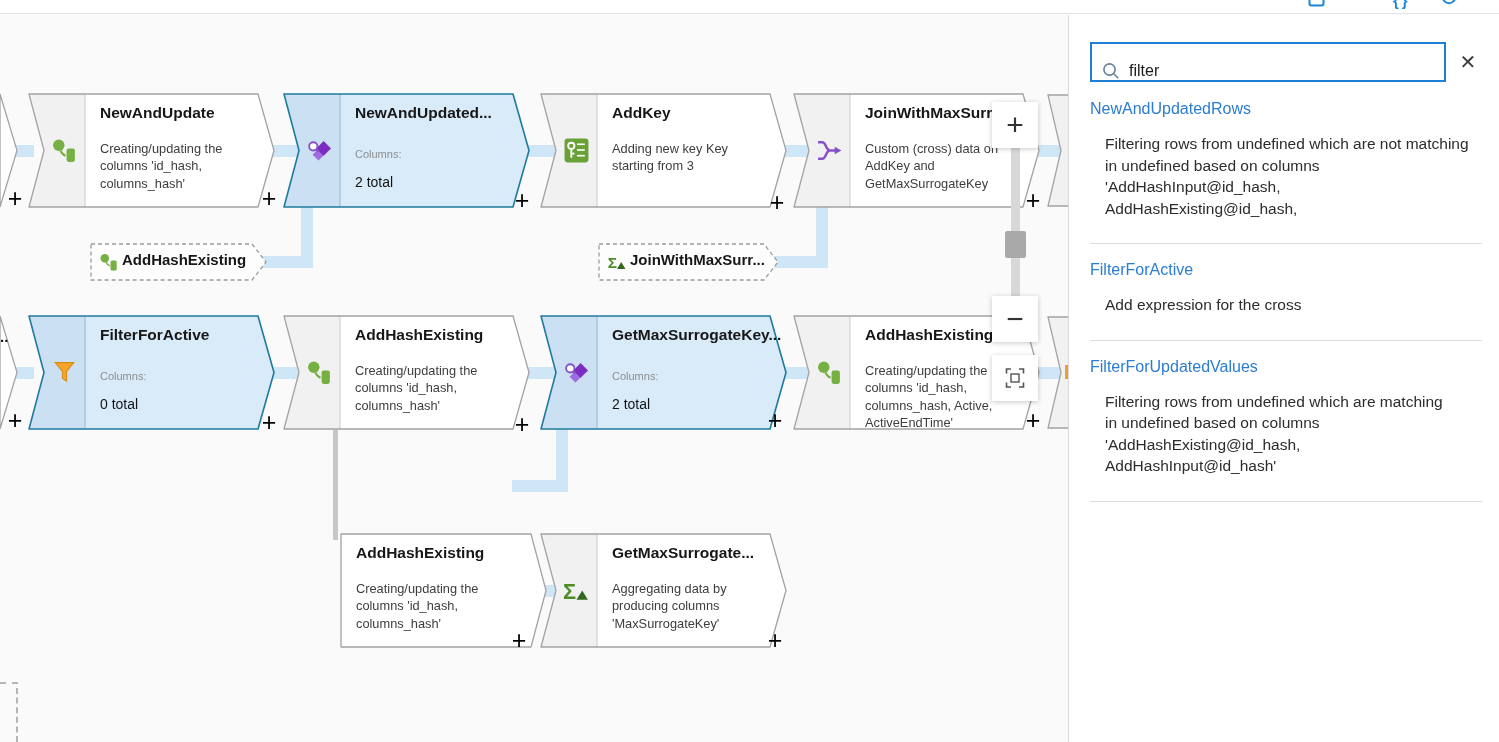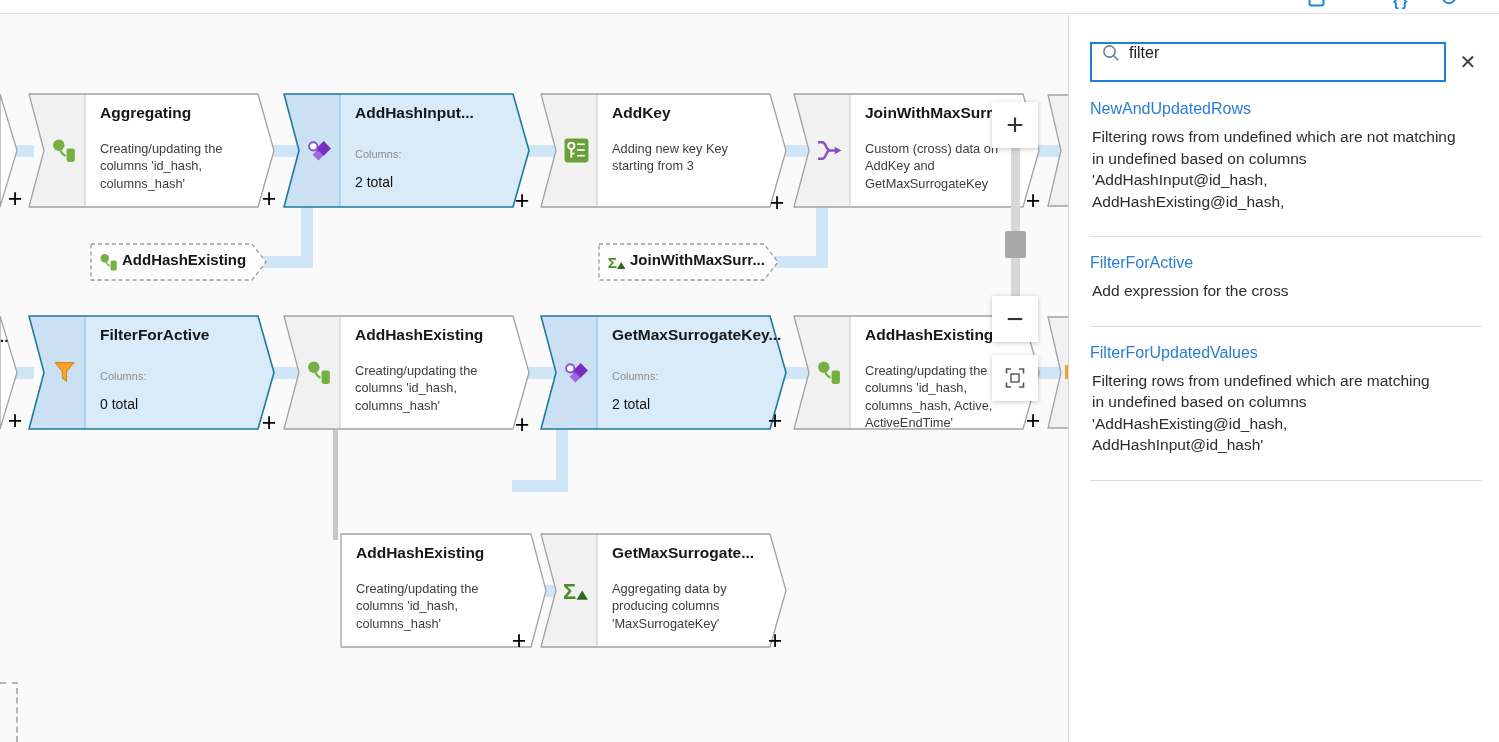--- a/index.html
+++ b/index.html
@@ -64,30 +64,30 @@
           align-items:center; justify-content:center; font-size:30px; font-weight:200;
           color:#333; cursor:pointer; font-family:inherit; }
   .ztrack { position:absolute; left:1011px; top:133px; width:9px; height:152px;
             background:#d8d8d8; z-index:5; }
   .zhandle { position:absolute; left:1005px; top:216px; width:21px; height:27px;
              background:#a9a9a9; border-radius:2px; z-index:6; cursor:grab; }
 
   
   .panel { position:absolute; left:1070px; top:15px; width:429px; height:727px; background:#fff; }
   .searchbox { position:absolute; left:20px; top:27px; width:356px; height:40px;
-               border:2px solid #1f7fd6; background:#fff; display:flex; align-items:flex-start;
+               border:2px solid #1f7fd6; background:#fff; display:flex; align-items:flex-end;
                padding:0 10px; gap:9px; }
   .searchbox input { border:none; outline:none; flex:1; font-size:16px; color:#1b1b1b;
                      font-family:inherit; background:transparent; }
   .panel-close { position:absolute; left:385px; top:34px; width:26px; height:26px;
                  font-size:20px; font-weight:300; color:#3d3d3d; text-align:center;
                  line-height:26px; cursor:pointer; }
   .results { position:absolute; left:20px; top:85px; width:392px; }
   .result-title { font-size:16px; color:#2b7cd3; margin:0 0 8px 0; cursor:pointer; }
-  .result-desc { font-size:15.5px; line-height:21.5px; color:#2c2c2c; width:370px; margin:2px; }
+  .result-desc { font-size:15.5px; line-height:21.5px; color:#2c2c2c; width:370px; margin:15px; }
   .result-desc.wrapnarrow { width:338px; }
   .divider { border:none; border-top:1px solid #dcdcdc; margin:24px 0 17px 0; width:392px; }
 </style>
 </head>
 <body>
 
 <div class="screen">
 
   <div class="topbar">
     <svg class="frag" style="left:1308px; top:-10px;" width="17" height="17" viewBox="0 0 17 17">
@@ -146,38 +146,38 @@
           <polygon class="body" points="1,1 230,1 246,57.5 230,114 1,114 16,57.5"></polygon>
           <polygon class="iconsec" points="1,1 57,1 57,114 1,114 16,57.5"></polygon>
           <line class="sep" x1="57" y1="1" x2="57" y2="114"></line>
           <polygon class="outline" points="1,1 230,1 246,57.5 230,114 1,114 16,57.5"></polygon>
         </svg>
       <svg class="n-icon" viewBox="0 0 26 26">
           <circle cx="7.5" cy="8" r="5.5" fill="#76b043"></circle>
           <path d="M9,13 q2,4 5,5" stroke="#76b043" stroke-width="2" fill="none"></path>
           <rect x="15" y="11" width="8" height="13" rx="2" fill="#76b043"></rect>
         </svg>
-      <div class="n-title">Aggregating</div>
+      <div class="n-title">NewAndUpdate</div>
       <div class="n-desc">Creating/updating the columns 'id_hash, columns_hash'</div>
     </div>
 
     <div class="node hl" style="left:283px;top:78px">
       <svg class="shape" viewBox="0 0 247 115">
           <polygon class="body" points="1,1 230,1 246,57.5 230,114 1,114 16,57.5"></polygon>
           <polygon class="iconsec" points="1,1 57,1 57,114 1,114 16,57.5"></polygon>
           <line class="sep" x1="57" y1="1" x2="57" y2="114"></line>
           <polygon class="outline" points="1,1 230,1 246,57.5 230,114 1,114 16,57.5"></polygon>
         </svg>
       <svg class="n-icon" viewBox="0 0 26 26">
           <rect x="8" y="13" width="8" height="8" transform="rotate(45 12 17)" fill="#a06ae0"></rect>
           <rect x="12" y="6" width="10" height="10" transform="rotate(45 17 11)" fill="#7a2dc0"></rect>
           <circle cx="7" cy="9" r="4" fill="#fff" stroke="#8650c8" stroke-width="1.8"></circle>
           <line x1="9.8" y1="11.8" x2="12" y2="14" stroke="#8650c8" stroke-width="1.8"></line>
         </svg>
-      <div class="n-title">AddHashInput...</div>
+      <div class="n-title">NewAndUpdated...</div>
       <div class="n-collabel">Columns:</div>
       <div class="n-total">2 total</div>
     </div>
 
     <div class="node" style="left:540px;top:78px">
       <svg class="shape" viewBox="0 0 247 115">
           <polygon class="body" points="1,1 230,1 246,57.5 230,114 1,114 16,57.5"></polygon>
           <polygon class="iconsec" points="1,1 57,1 57,114 1,114 16,57.5"></polygon>
           <line class="sep" x1="57" y1="1" x2="57" y2="114"></line>
           <polygon class="outline" points="1,1 230,1 246,57.5 230,114 1,114 16,57.5"></polygon>

